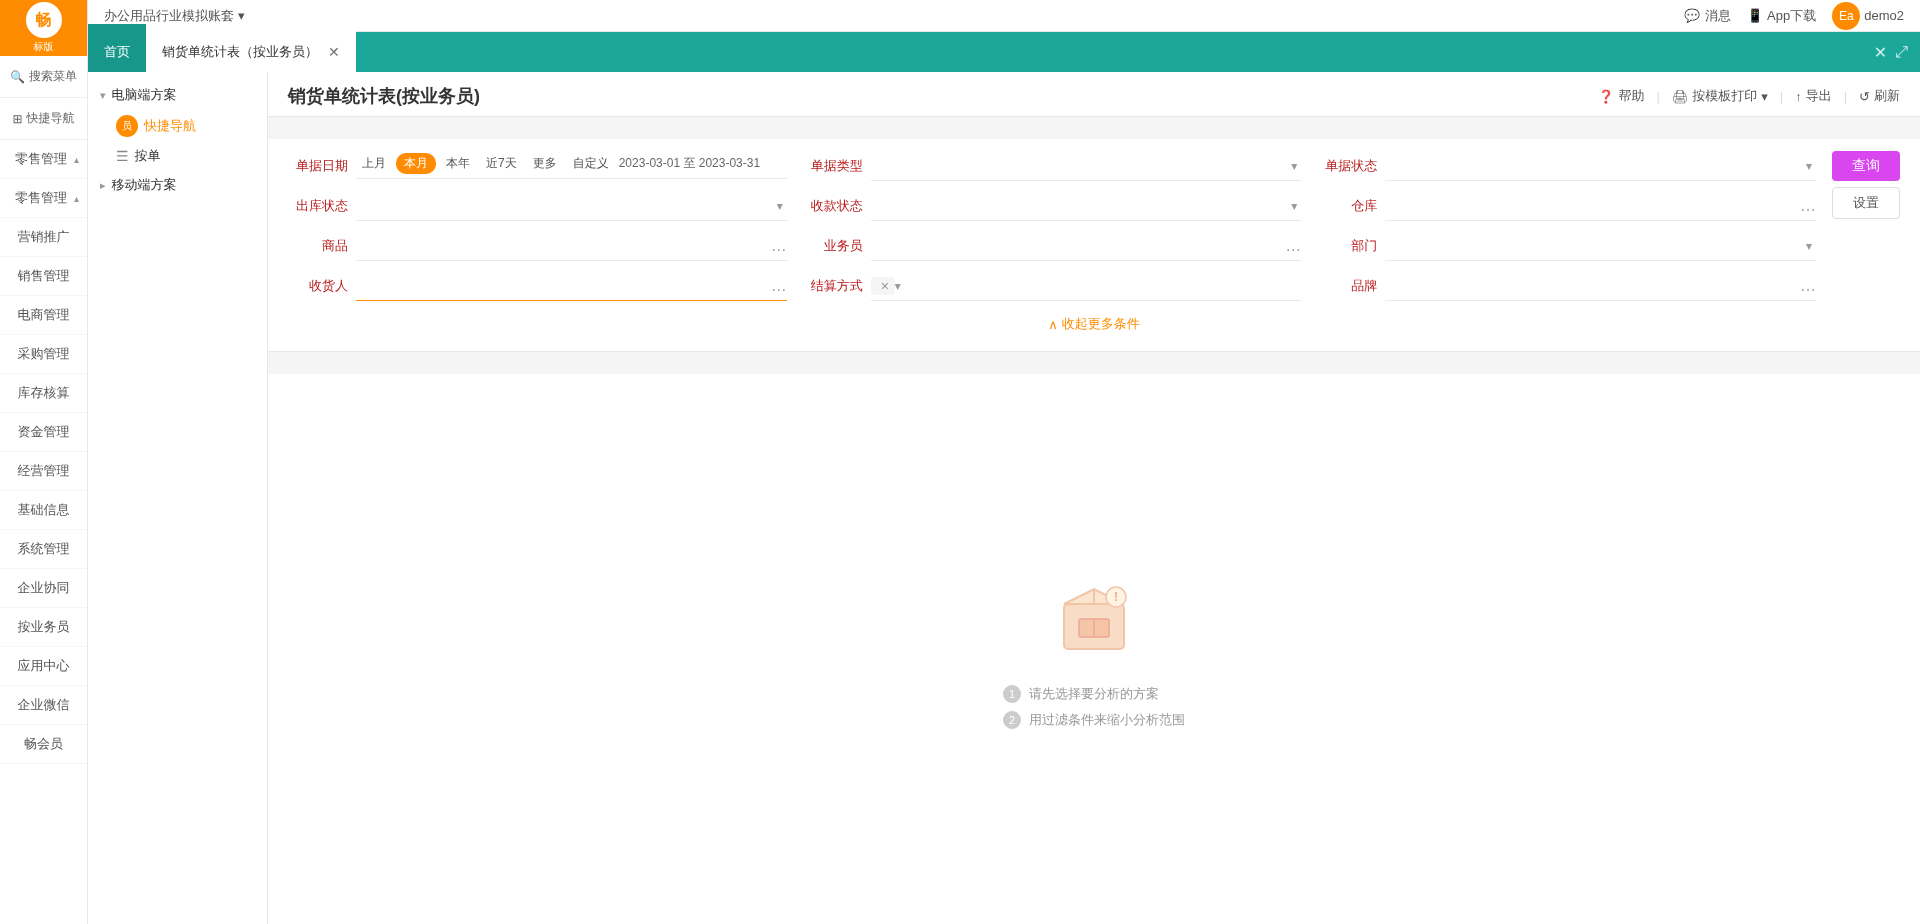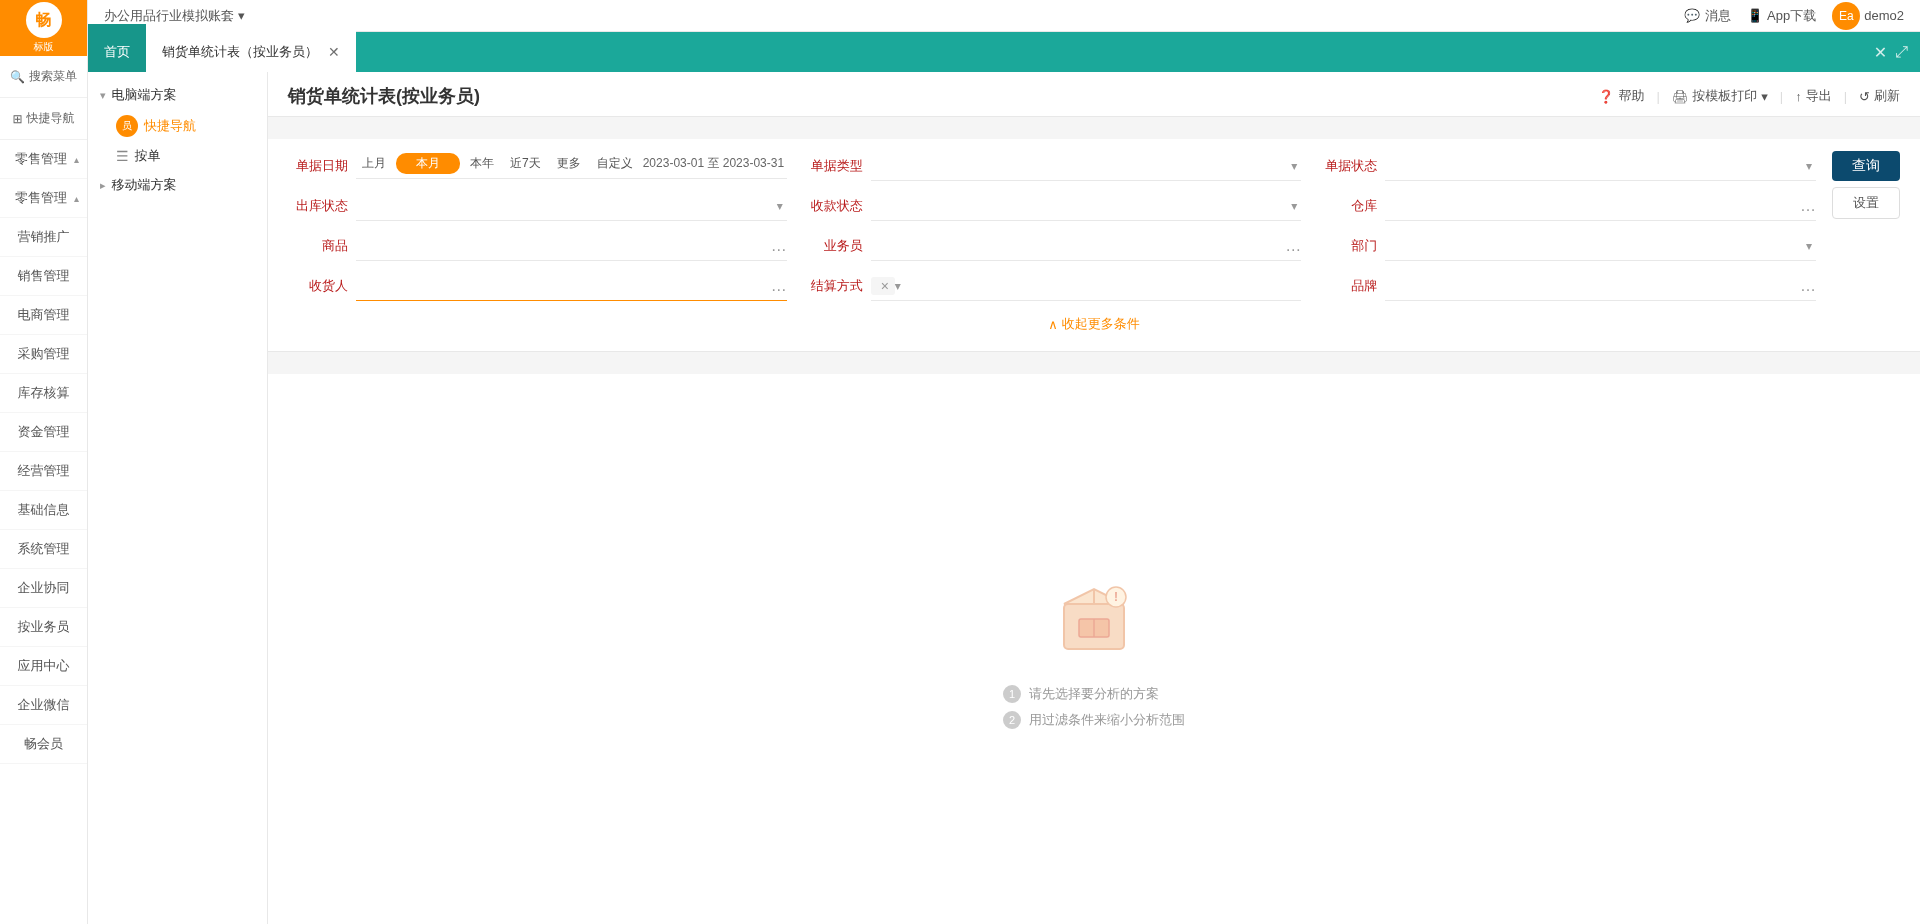--- a/index.html
+++ b/index.html
@@ -71,30 +71,30 @@
     .filter-area { background: #fff; padding: 12px 20px; border-bottom: 1px solid #e8e8e8; }
     .filter-label { color: #b91c1c; font-size: 13px; width: 60px; flex-shrink: 0; text-align: right; }
     .filter-input-wrap { flex: 1; display: flex; align-items: center; border-bottom: 1px solid #e8e8e8; min-height: 30px; position: relative; }
     .filter-input-wrap.orange-border { border-bottom-color: #ff8c00; }
     .filter-input { border: none; outline: none; background: none; font-size: 13px; color: #333; width: 100%; padding: 2px 4px; }
     .filter-select-wrap { flex: 1; display: flex; align-items: center; border-bottom: 1px solid #e8e8e8; min-height: 30px; cursor: pointer; position: relative; }
     .filter-select-text { font-size: 13px; color: #333; flex: 1; padding: 2px 4px; }
     .filter-select-arrow { color: #999; font-size: 12px; margin-right: 4px; }
     .filter-date-tabs { display: flex; gap: 4px; align-items: center; }
     .filter-date-tab { font-size: 12px; color: #555; cursor: pointer; padding: 2px 6px; border-radius: 3px; }
-    .filter-date-tab.active { background: #ff8c00; color: #fff; border-radius: 10px; padding: 2px 20px; }
+    .filter-date-tab.active { background: #ff8c00; color: #fff; border-radius: 10px; padding: 2px 8px; }
     .filter-date-range { font-size: 12px; color: #666; }
     .filter-dots { color: #999; font-size: 16px; cursor: pointer; margin-left: 4px; }
     .filter-tag { display: flex; align-items: center; gap: 4px; background: #f5f5f5; border-radius: 3px; padding: 2px 6px; font-size: 12px; color: #555; }
     .filter-tag-close { color: #999; cursor: pointer; font-size: 14px; line-height: 1; }
     .collapse-btn { display: flex; align-items: center; justify-content: center; gap: 4px; color: #ff8c00; font-size: 13px; cursor: pointer; padding: 6px 0; }
 
     
     .query-btns { display: flex; flex-direction: column; gap: 6px; margin-left: 12px; flex-shrink: 0; }
-    .btn-query { background: #0c4a6e; color: #fff; border: none; border-radius: 4px; padding: 6px 20px; font-size: 14px; cursor: pointer; }
+    .btn-query { background: #d946ef; color: #fff; border: none; border-radius: 4px; padding: 6px 20px; font-size: 14px; cursor: pointer; }
     .btn-settings { background: #fff; color: #555; border: 1px solid #ddd; border-radius: 4px; padding: 6px 12px; font-size: 13px; cursor: pointer; }
 
     
     .empty-state { flex: 1; display: flex; align-items: center; justify-content: center; background: #fff; flex-direction: column; }
     .empty-icon { width: 100px; height: 100px; opacity: 0.6; margin-bottom: 16px; }
     .empty-steps { display: flex; flex-direction: column; gap: 8px; }
     .empty-step { display: flex; align-items: center; gap: 8px; color: #999; font-size: 13px; }
     .empty-step-num { width: 18px; height: 18px; border-radius: 50%; background: #ccc; color: #fff; display: flex; align-items: center; justify-content: center; font-size: 11px; flex-shrink: 0; }
   </style>
 </head>

